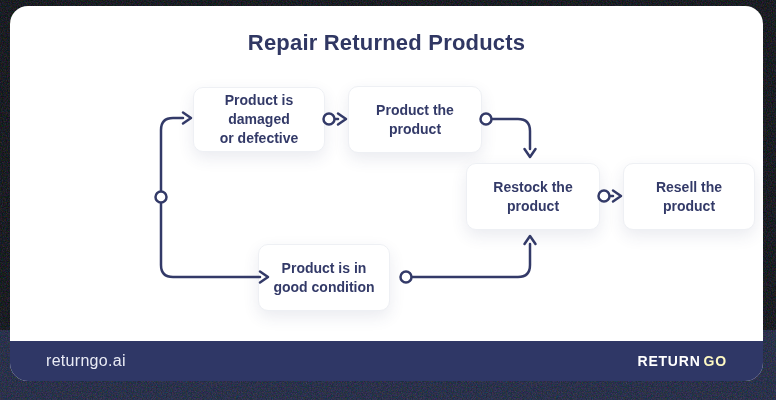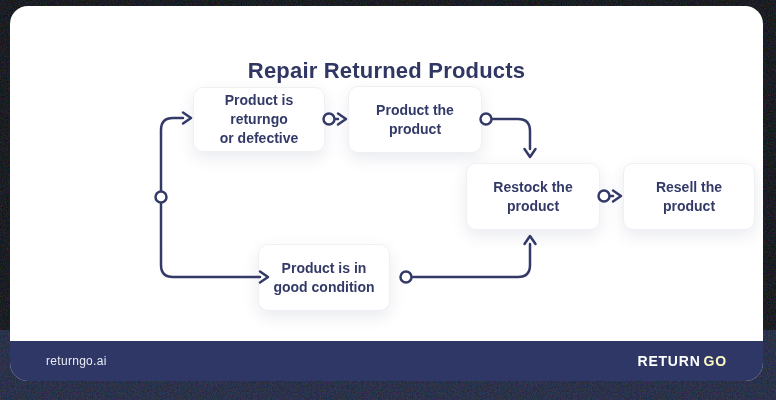--- a/index.html
+++ b/index.html
@@ -10,40 +10,39 @@
   }
   .noise-layer{position:absolute;inset:0;display:block;}
   .card{
     position:absolute;left:10px;top:6px;width:753px;height:375px;
     background:#ffffff;border-radius:18px;overflow:hidden;
   }
   .page-title{
     position:absolute;left:0;top:24px;width:100%;
     text-align:center;font-size:22px;font-weight:700;color:#303763;
     letter-spacing:.2px;
-    margin-top:28px;
   }
   .node{
     position:absolute;background:#ffffff;border:1px solid #eef0f4;
     border-radius:10px;box-shadow:0 6px 16px rgba(48,55,110,.10);
     display:flex;align-items:center;justify-content:center;text-align:center;
   }
   .node-label{
     white-space:pre-line;font-size:14px;font-weight:700;color:#333a68;
     line-height:19px;padding:4px 6px;
   }
   .connectors{position:absolute;left:0;top:0;pointer-events:none;}
   .edge{stroke:#333a68;stroke-width:2.5;fill:none;stroke-linecap:round;stroke-linejoin:round;}
   .edge-dot{fill:#ffffff;stroke:#333a68;stroke-width:2.5;}
   .footer{
     position:absolute;left:0;bottom:0;width:100%;height:40px;
     background:#2f3766;display:flex;align-items:center;justify-content:space-between;
     padding:0 36px;box-sizing:border-box;
   }
-  .footer-site{font-size:12px;color:#e9ebf5;letter-spacing:.3px;}
+  .footer-site{font-size:16px;color:#e9ebf5;letter-spacing:.3px;}
   .brand{font-size:14px;font-weight:700;letter-spacing:.8px;display:flex;align-items:center;}
   .brand-prefix{color:#ffffff;}
   .brand-suffix{color:#fef9c3;margin-left:3px;}
 
   
   .n0{left:13px;top:159px;width:132px;height:65px;}
   .n1{left:183px;top:81px;width:130px;height:63px;}
   .n2{left:338px;top:80px;width:132px;height:65px;}
   .n3{left:248px;top:238px;width:130px;height:65px;}
   .n4{left:456px;top:157px;width:132px;height:65px;}
@@ -68,21 +67,21 @@
     <rect x="0" y="330" width="776" height="70" fill="#1c2240"></rect>
     <rect x="0" y="0" width="776" height="400" filter="url(#speckle)" opacity="0.45"></rect>
   </svg>
 
   <div class="card">
 
     <div class="page-title">Repair Returned Products</div>
 
     <div class="node n1">
       <span class="node-label">Product is
-returngo
+damaged
 or defective</span>
     </div>
     <div class="node n2">
       <span class="node-label">Product the
 product</span>
     </div>
     <div class="node n3">
       <span class="node-label">Product is in
 good condition</span>
     </div>

